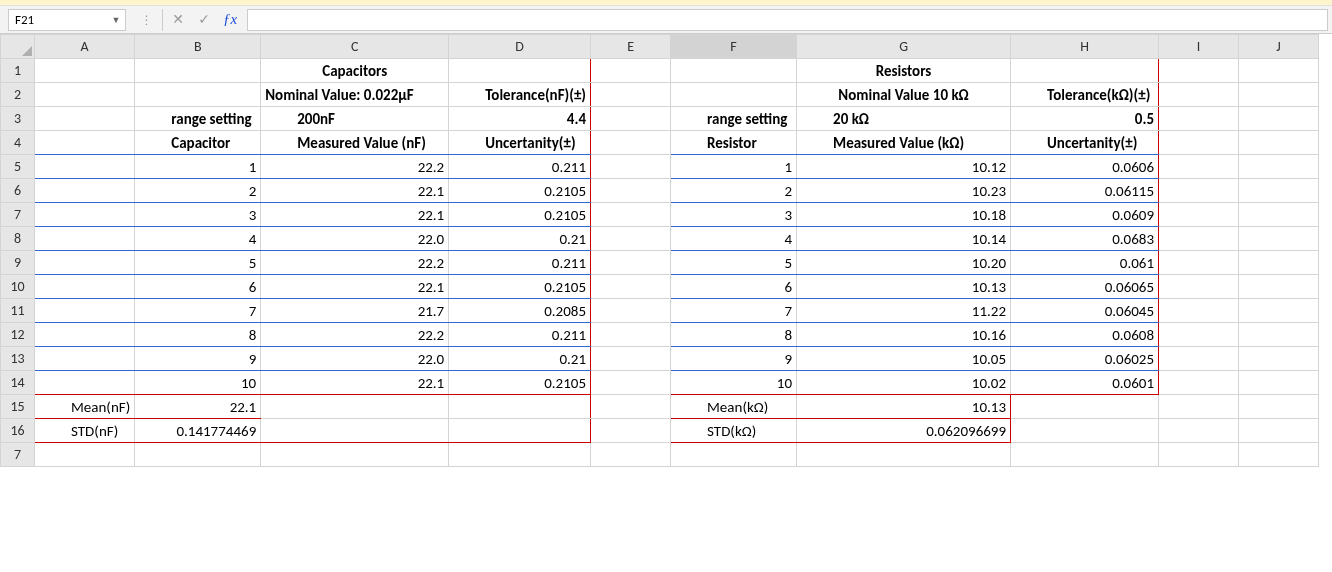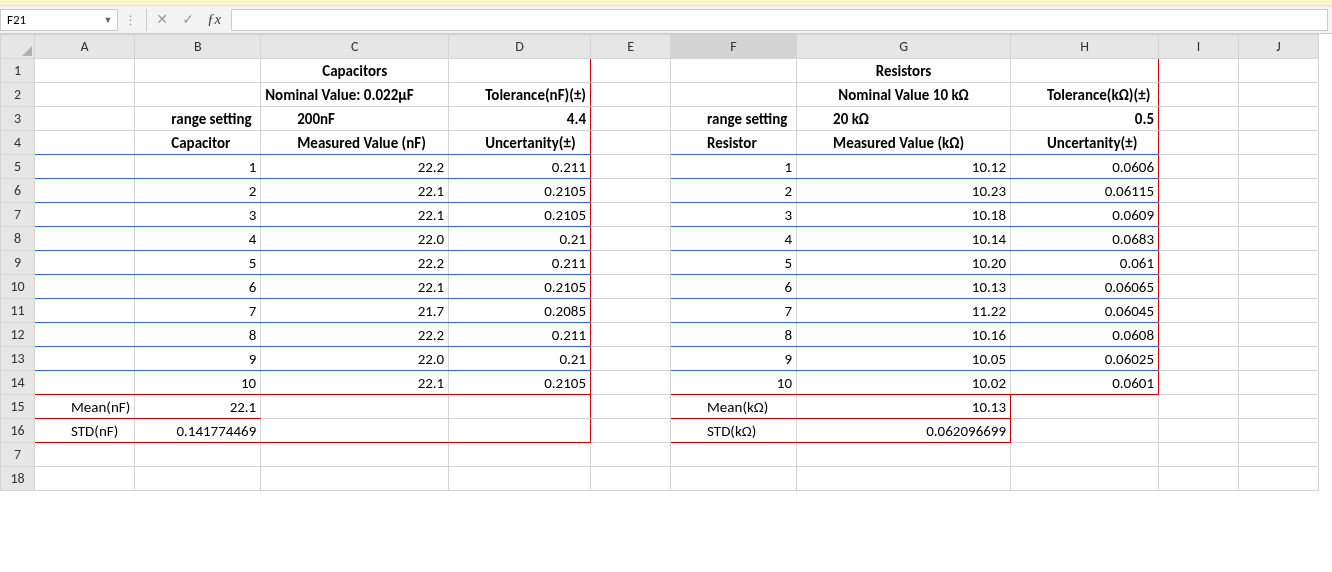--- a/index.html
+++ b/index.html
@@ -25,21 +25,21 @@
       height: 28px;
       background: #f3f3f3;
       border-bottom: 1px solid #ccc;
       font-size: 13px;
     }
     .name-box-wrap {
       display: flex;
       align-items: center;
       width: 118px;
       height: 22px;
-      margin: 0 0;
+      margin: 0 8px;
       background: #fff;
       border: 1px solid #ccc;
     }
     .name-box {
       width: 100px;
       height: 20px;
       border: none;
       padding: 0 6px;
       font-family: inherit;
       font-size: 13px;
@@ -57,21 +57,21 @@
     .fb-btn {
       width: 26px;
       height: 22px;
       display: inline-flex;
       align-items: center;
       justify-content: center;
       color: #999;
       font-size: 14px;
     }
     .fb-btn.dots { font-size: 12px; letter-spacing: 1px; }
-    .fb-btn.fx { font-style: italic; font-family: "Times New Roman", serif; color: #404040; font-size: 15px; }
+    .fb-btn.fx { font-style: italic; font-family: "Times New Roman", serif; color: #1d4ed8; font-size: 15px; }
     .fb-input {
       flex: 1;
       height: 22px;
       background: #fff;
       border: 1px solid #ccc;
       margin: 0 4px;
       padding: 0 6px;
       font-family: inherit;
       font-size: 13px;
       outline: none;
@@ -417,30 +417,17 @@
             <td></td>
             <td></td>
             <td></td>
             <td></td>
             <td></td>
             <td></td>
             <td></td>
             <td></td>
             <td></td>
         </tr>
-        <tr>
-          <th class="rowhdr">18</th>
-          <td></td>
-            <td></td>
-            <td></td>
-            <td></td>
-            <td></td>
-            <td></td>
-            <td></td>
-            <td></td>
-            <td></td>
-            <td></td>
-        </tr>
 
       </tbody>
     </table>
   </div>
 </div>
 
 </body></html>

